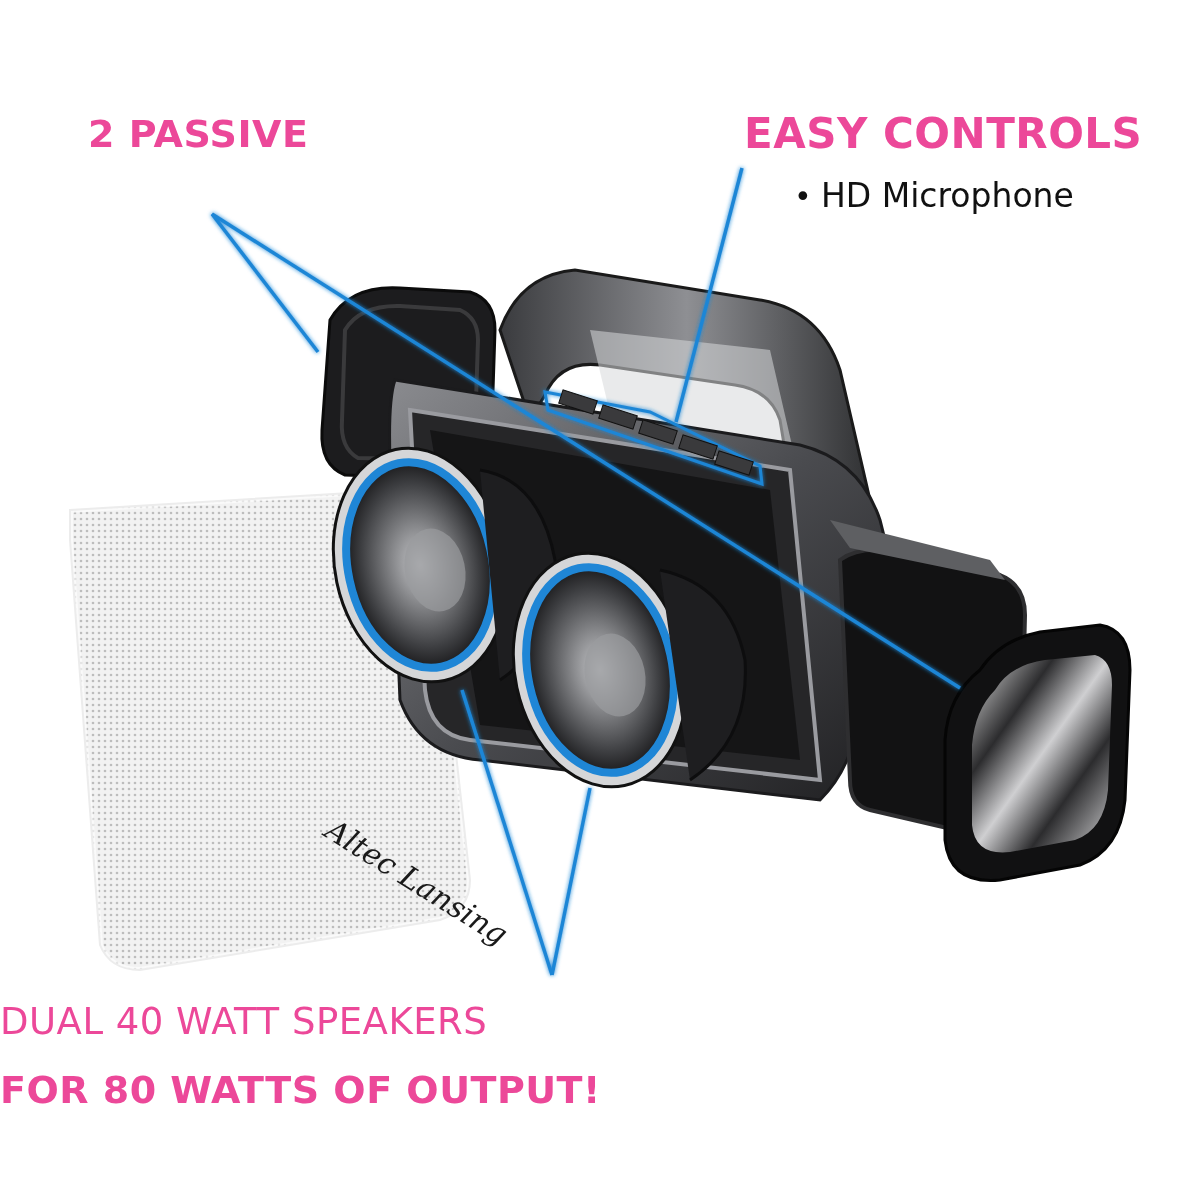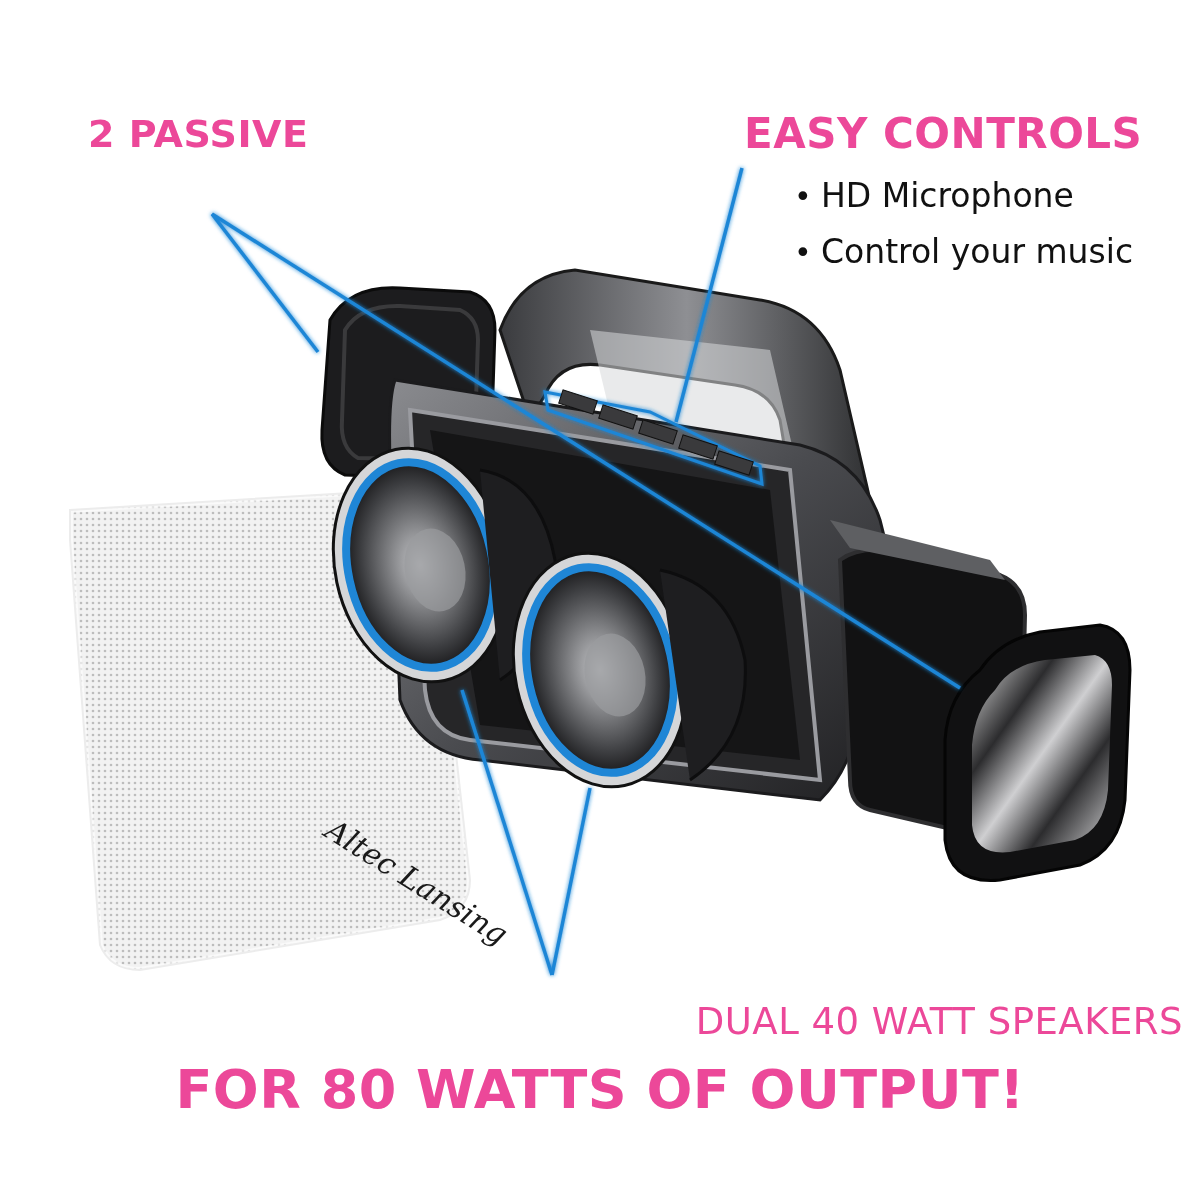--- a/index.html
+++ b/index.html
@@ -5,22 +5,22 @@
   html, body { margin: 0; padding: 0; background: #ffffff; }
   body { width: 1200px; height: 1200px; position: relative; overflow: hidden;
          font-family: "DejaVu Sans", "Liberation Sans", sans-serif; color: #111; }
   .label { position: absolute; margin: 0; color: #ec4899; }
   .bold { font-weight: bold; }
   #callout-subwoofers { left: 88px; top: 108px; font-size: 38px; line-height: 52px; letter-spacing: 0.5px; }
   #callout-controls-title { left: 744px; top: 108px; font-size: 42px; line-height: 52px; letter-spacing: 0.5px; }
   #controls-list { position: absolute; left: 782px; top: 156px; margin: 12px; padding: 0; list-style: none; }
   #controls-list li { font-size: 33px; line-height: 55px; white-space: nowrap; }
   #controls-list li .bullet { display: inline-block; width: 27px; font-size: 30px; }
-  #callout-bottom-1 { left: 0; width: 1183px; top: 998px; text-align: right; font-size: 37px; line-height: 48px; letter-spacing: 0.5px; }
-  #callout-bottom-2 { left: 0; width: 1200px; top: 1058px; text-align: center; font-size: 54px; line-height: 64px; letter-spacing: 0.5px; }
+  #callout-bottom-1 { left: 0; width: 1183px; top: 998px; text-align: left; font-size: 37px; line-height: 48px; letter-spacing: 0.5px; }
+  #callout-bottom-2 { left: 0; width: 1200px; top: 1058px; text-align: left; font-size: 38px; line-height: 64px; letter-spacing: 0.5px; }
   svg#art { position: absolute; left: 0; top: 0; }
 </style>
 </head>
 <body>
 
 <svg id="art" width="1200" height="1200" viewBox="0 0 1200 1200">
   <defs>
     <linearGradient id="bodyGrad" x1="0" y1="0" x2="1" y2="1">
       <stop offset="0" stop-color="#8a8b8f"></stop>
       <stop offset="0.5" stop-color="#4a4b4f"></stop>
@@ -120,17 +120,16 @@
   </g>
 </svg>
 
 <div id="callout-subwoofers" class="label bold">
   <div>2 PASSIVE</div>
 </div>
 
 <div id="callout-controls-title" class="label bold">EASY CONTROLS</div>
 <ul id="controls-list">
   <li><span class="bullet">•</span><span>HD Microphone</span></li>
-  <li><span class="bullet">•</span><span>Control your music</span></li>
 </ul>
 
 <div id="callout-bottom-1" class="label">DUAL 40 WATT SPEAKERS</div>
 <div id="callout-bottom-2" class="label bold">FOR 80 WATTS OF OUTPUT!</div>
 
 </body></html>

